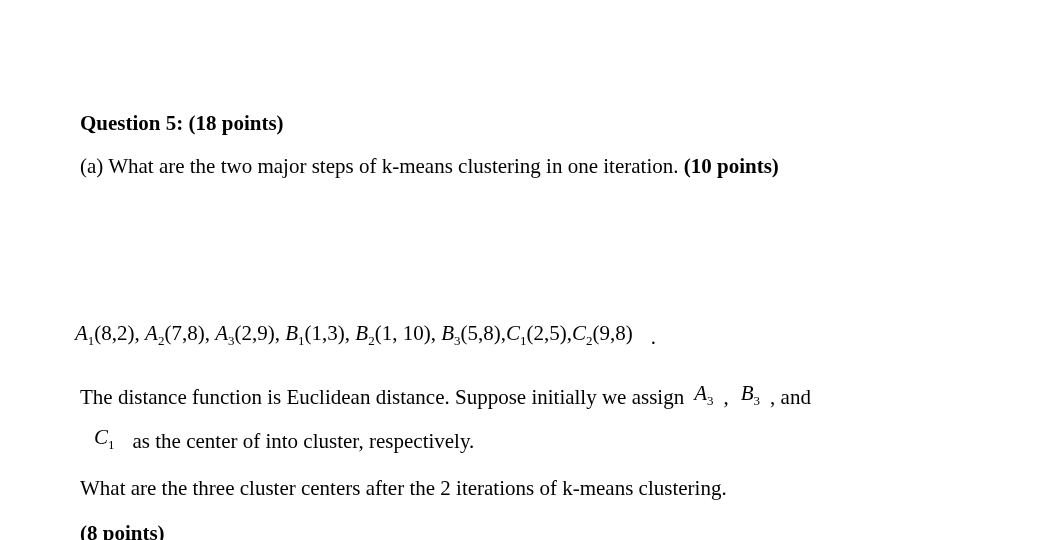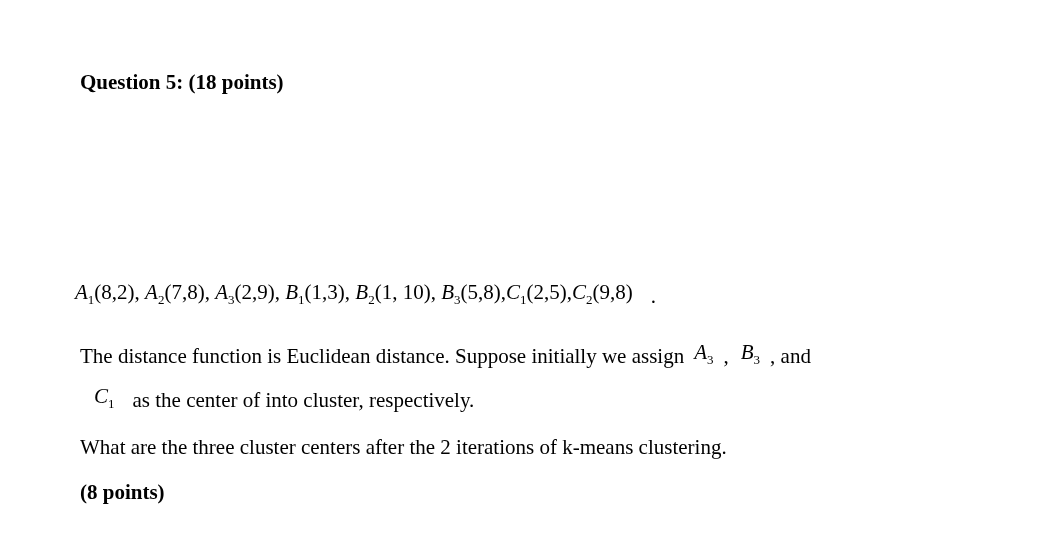--- a/index.html
+++ b/index.html
@@ -15,20 +15,21 @@
     color: #000000;
     font-family: "Liberation Serif", "DejaVu Serif", serif;
     font-size: 21px;
     overflow: hidden;
   }
   .line {
     position: absolute;
     left: 80px;
     line-height: 25px;
     white-space: nowrap;
+    margin-top: 41px;
   }
   .bold { font-weight: bold; }
   .t-title    { top: 70px; font-weight: bold; }
   .t-a        { top: 113px; }
   .t-b1       { top: 158px; }
   .t-b2       { top: 203px; }
   .t-formula  { top: 280px; left: 75px; }
   .t-sent1    { top: 344px; }
   .t-sent2    { top: 388px; left: 94px; }
   .t-question { top: 435px; }
@@ -62,20 +63,21 @@
   .imath-c1 { margin-right: 18px; text-align: right; }
   .formula-point { display: inline; }
 </style>
 </head>
 <body>
 
 <div class="page">
 
   <div class="line t-title">Question 5: (18 points)</div>
 
+  <div class="line t-a"><span>(a) What are the two major steps of k-means clustering in one iteration. </span><span class="bold">(10 points)</span></div>
 
 
 
   <div class="line t-formula"><span class="formula-point"><span class="mvar">A</span><sub class="msub">1</sub><span class="mcoords">(8,2)</span><span>, </span></span><span class="formula-point"><span class="mvar">A</span><sub class="msub">2</sub><span class="mcoords">(7,8)</span><span>, </span></span><span class="formula-point"><span class="mvar">A</span><sub class="msub">3</sub><span class="mcoords">(2,9)</span><span>, </span></span><span class="formula-point"><span class="mvar">B</span><sub class="msub">1</sub><span class="mcoords">(1,3)</span><span>, </span></span><span class="formula-point"><span class="mvar">B</span><sub class="msub">2</sub><span class="mcoords">(1, 10)</span><span>, </span></span><span class="formula-point"><span class="mvar">B</span><sub class="msub">3</sub><span class="mcoords">(5,8)</span><span>,</span></span><span class="formula-point"><span class="mvar">C</span><sub class="msub">1</sub><span class="mcoords">(2,5)</span><span>,</span></span><span class="formula-point"><span class="mvar">C</span><sub class="msub">2</sub><span class="mcoords">(9,8)</span><span></span></span><span class="trailing-dot">.</span></div>
 
   <div class="line t-sent1"><span>The distance function is Euclidean distance. Suppose initially we assign</span><span class="imath imath-a3"><span class="mvar">A</span><sub class="msub">3</sub></span><span class="sep-pad">,</span><span class="imath imath-b3"><span class="mvar">B</span><sub class="msub">3</sub></span><span class="sep-pad">, and</span></div>
 
   <div class="line t-sent2"><span class="imath imath-c1"><span class="mvar">C</span><sub class="msub">1</sub></span><span>as the center of into cluster, respectively.</span></div>
 
   <div class="line t-question">What are the three cluster centers after the 2 iterations of k-means clustering.</div>

